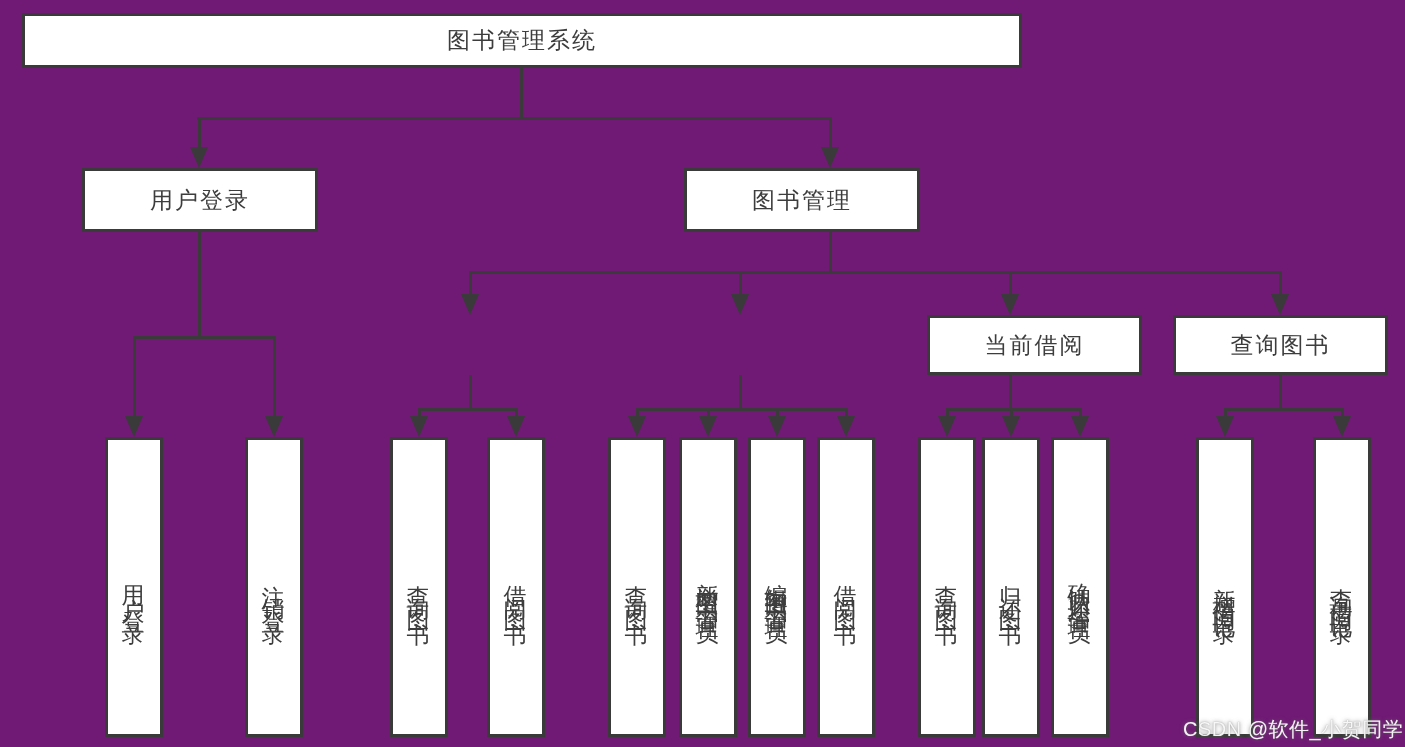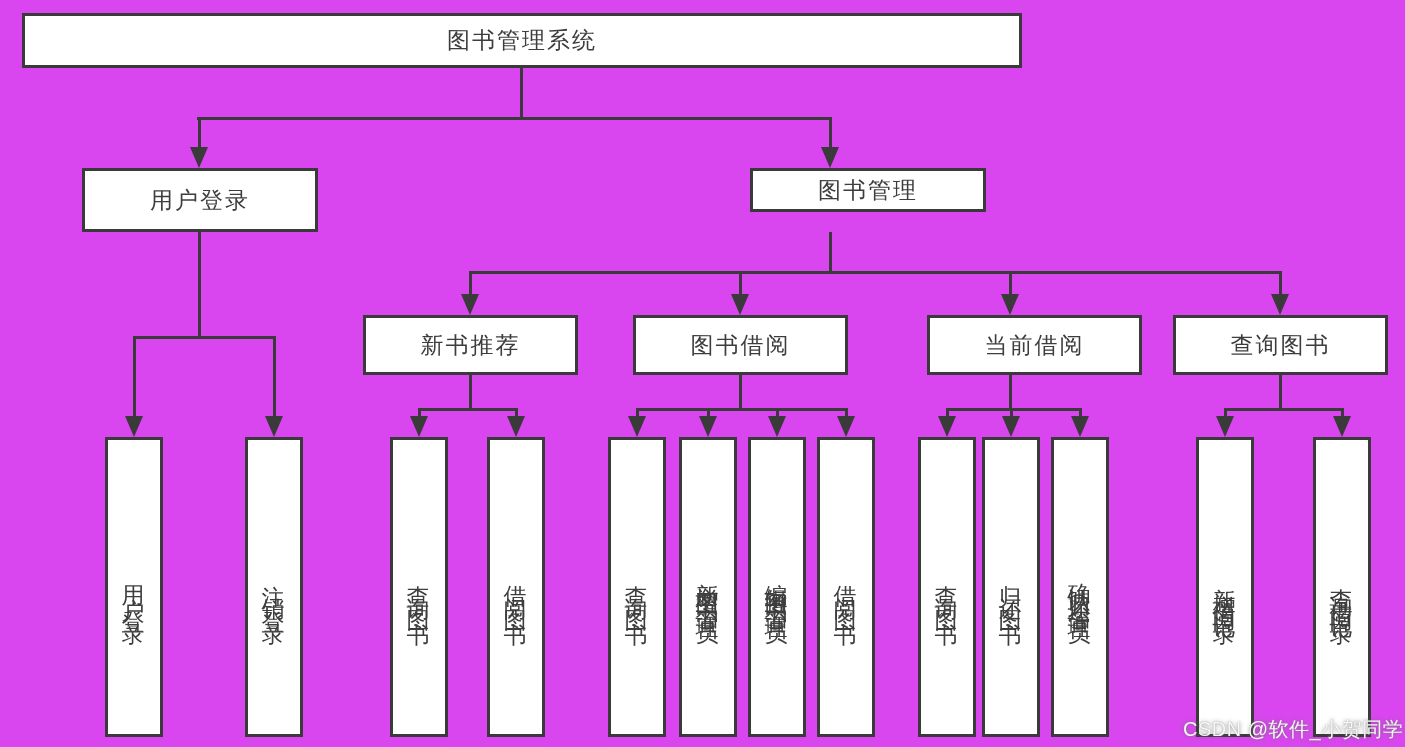--- a/index.html
+++ b/index.html
@@ -4,21 +4,21 @@
 <style>
   html, body { margin: 0; padding: 0; }
   body {
     font-family: "Liberation Sans", sans-serif;
     background: #ffffff;
   }
   #canvas {
     position: relative;
     width: 1405px;
     height: 747px;
-    background: #d946ef;
+    background: #701a75;
     overflow: hidden;
   }
   .hbox {
     position: absolute;
     border: 3px solid #3a3a3a;
     background: #ffffff;
     display: flex;
     align-items: center;
     justify-content: center;
     font-size: 23px;
@@ -79,30 +79,24 @@
 
 <div id="canvas">
 
   <div class="hbox" style="left:22px;top:13px;width:1000px;height:55px">
     <span>图书管理系统</span>
   </div>
 
   <div class="hbox" style="left:82px;top:168px;width:236px;height:64px">
     <span>用户登录</span>
   </div>
-  <div class="hbox" style="left:750px;top:168px;width:236px;height:44px">
+  <div class="hbox" style="left:684px;top:168px;width:236px;height:64px">
     <span>图书管理</span>
   </div>
 
-  <div class="hbox" style="left:363px;top:315px;width:215px;height:60px">
-    <span>新书推荐</span>
-  </div>
-  <div class="hbox" style="left:633px;top:315px;width:215px;height:60px">
-    <span>图书借阅</span>
-  </div>
   <div class="hbox" style="left:927px;top:315px;width:215px;height:60px">
     <span>当前借阅</span>
   </div>
   <div class="hbox" style="left:1173px;top:315px;width:215px;height:60px">
     <span>查询图书</span>
   </div>
 
   <div class="vbox" style="left:105px">
     <span class="vtext ls-wide">用户登录</span>
   </div>

